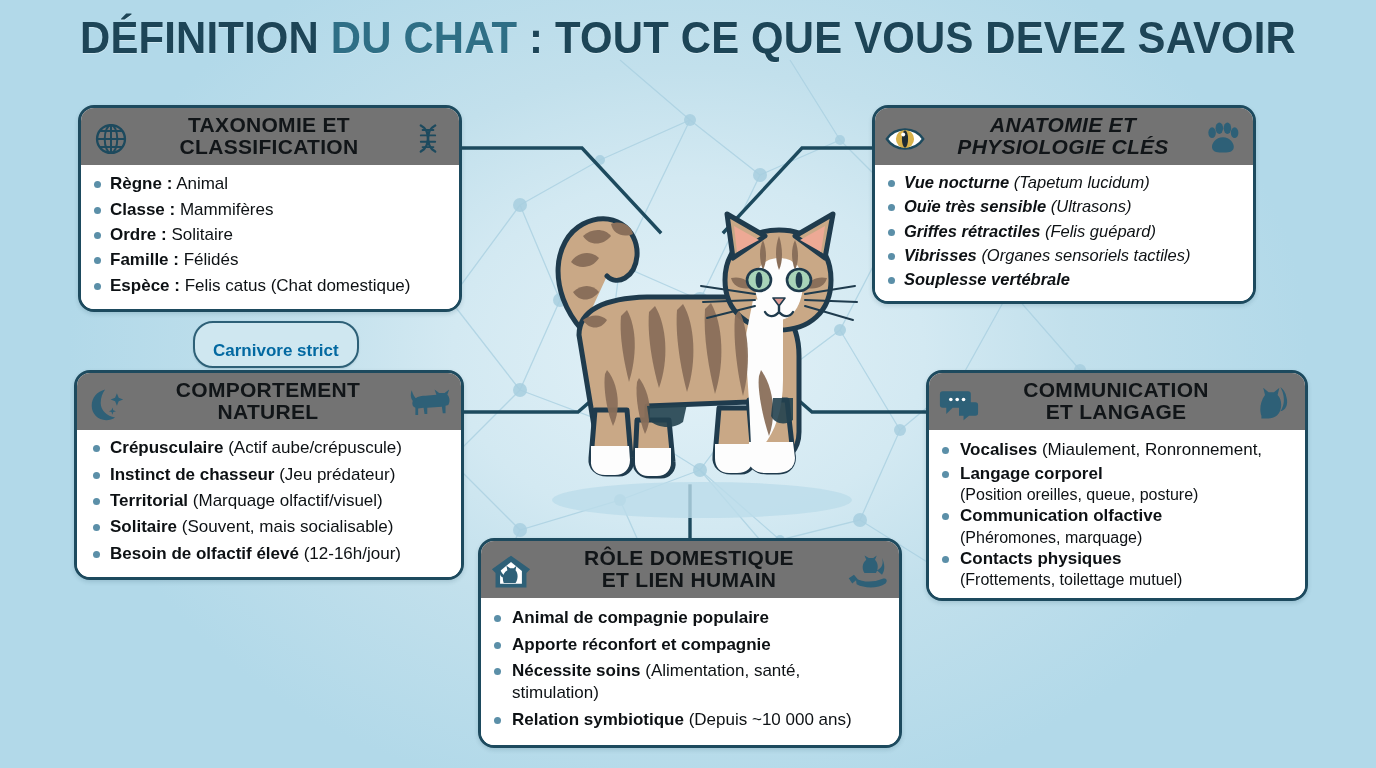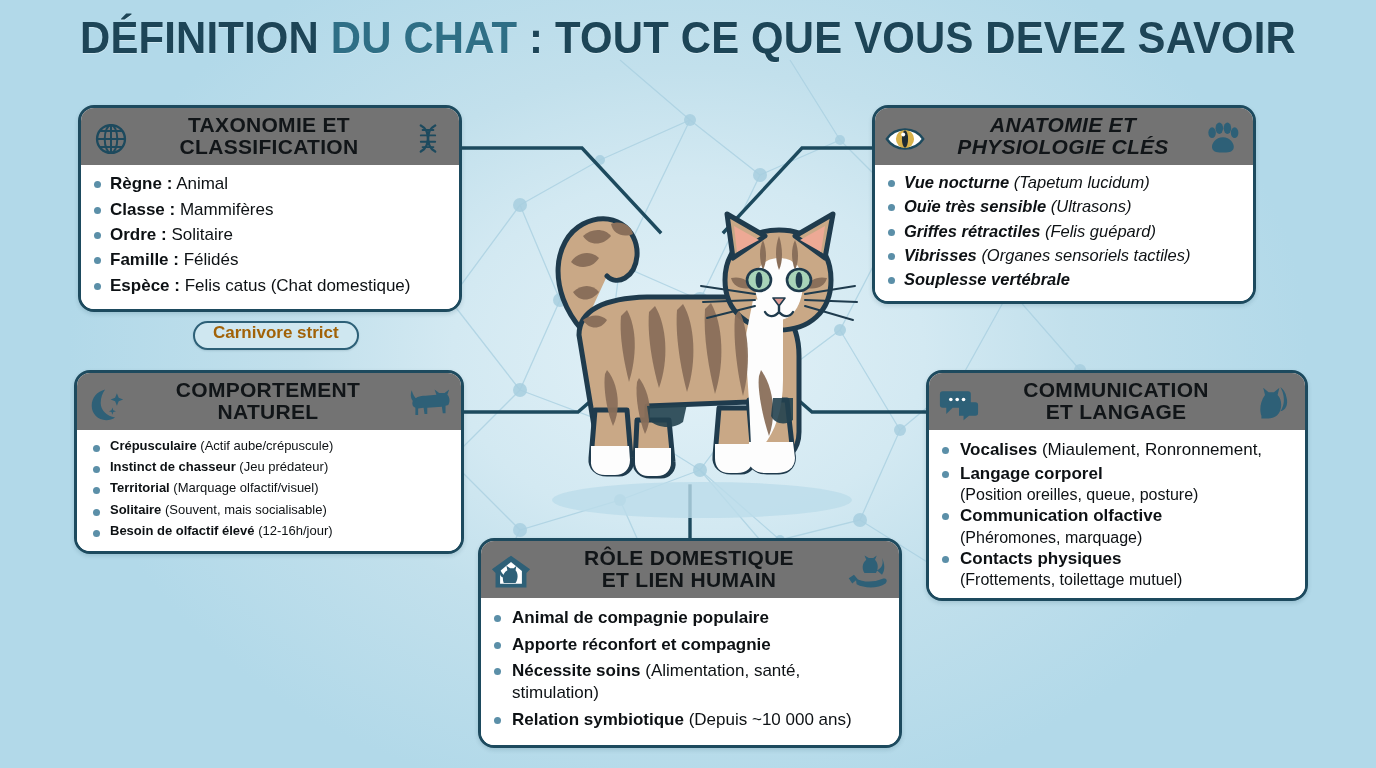--- a/index.html
+++ b/index.html
@@ -72,42 +72,42 @@
 
   
   #card-taxonomy{left:78px;top:105px;width:384px;}
   #card-taxonomy .card-body{padding-top:8px;padding-bottom:9px;}
   #card-taxonomy ul.blist li{font-size:17px;margin-bottom:3px;}
 
   #card-anatomy{left:872px;top:105px;width:384px;font-style:italic;}
   #card-anatomy ul.blist li{font-size:16.5px;margin-bottom:2.5px;}
 
   #card-behaviour{left:74px;top:370px;width:390px;}
-  #card-behaviour ul.blist li{font-size:13px;margin-bottom:4px;padding-left:24px;}
+  #card-behaviour ul.blist li{font-size:17px;margin-bottom:4px;padding-left:24px;}
   #card-behaviour ul.blist li::before{left:7px;}
 
   #card-communication{left:926px;top:370px;width:382px;}
   #card-communication ul.blist li{font-size:17px;margin-bottom:1px;padding-left:22px;}
   #card-communication .card-body{padding-top:9px;}
   #card-communication ul.blist li .sub{font-size:16px;line-height:1.2;}
 
   #card-domestic{left:478px;top:538px;width:424px;}
   #card-domestic ul.blist li{font-size:17px;margin-bottom:4px;padding-left:22px;}
   #card-domestic .card-body{padding-top:9px;padding-bottom:10px;}
 
   
   #card-communication li.clip{white-space:nowrap;overflow:hidden;}
 
   
   .badge{
     position:absolute;left:193px;top:321px;
     background:#cfe7f0;border:2.5px solid #2d6077;border-radius:20px;
-    padding:0 18px 5px 18px;
+    padding:18px 18px 5px 18px;
     font-family:"Liberation Sans Narrow","Liberation Sans",sans-serif;
-    font-weight:bold;font-size:17px;color:#a16207;white-space:nowrap;
+    font-weight:bold;font-size:17px;color:#0369a1;white-space:nowrap;
     box-shadow:0 1px 2px rgba(20,60,80,.15);
   }
 
   
   #cat{position:absolute;left:487px;top:170px;width:420px;height:370px;}
 </style>
 </head>
 <body>
 
 <div id="stage">

